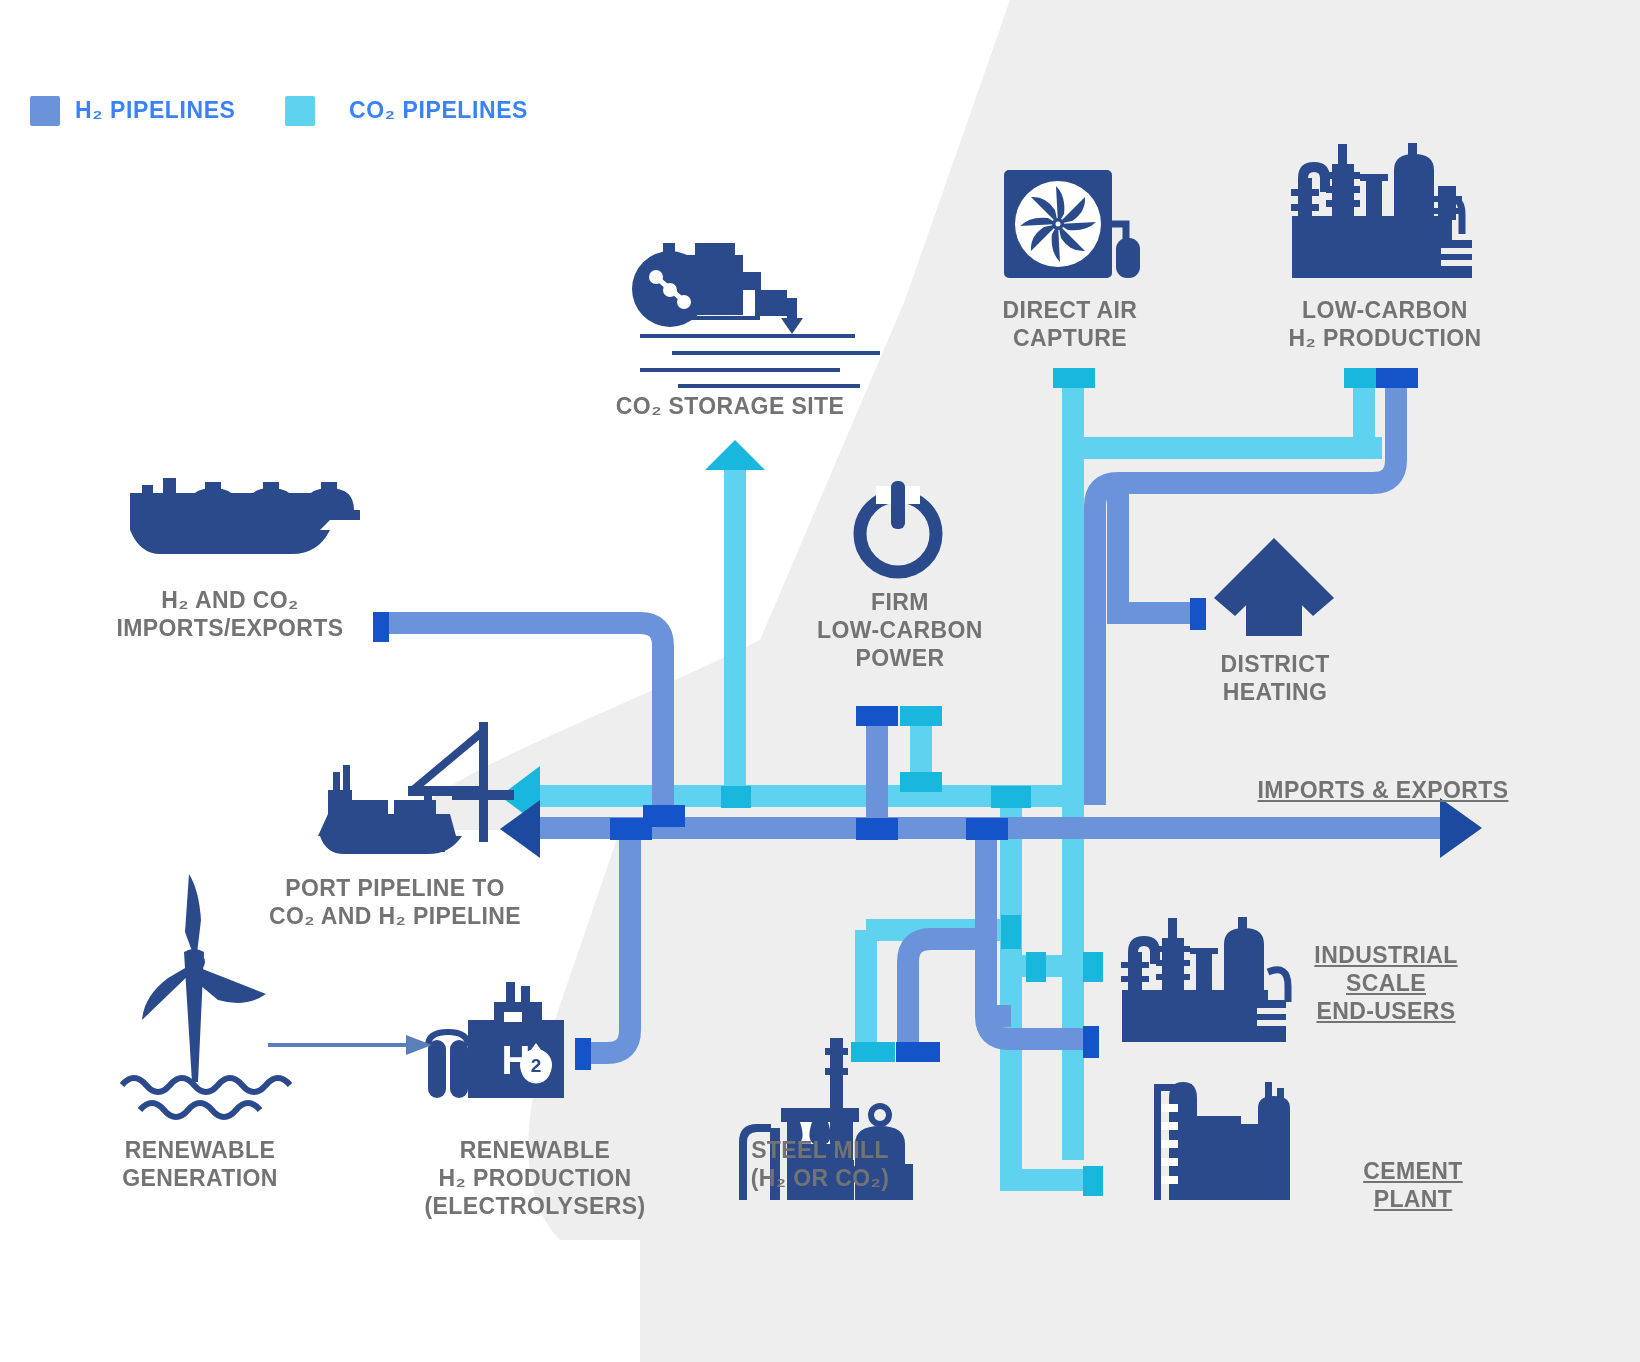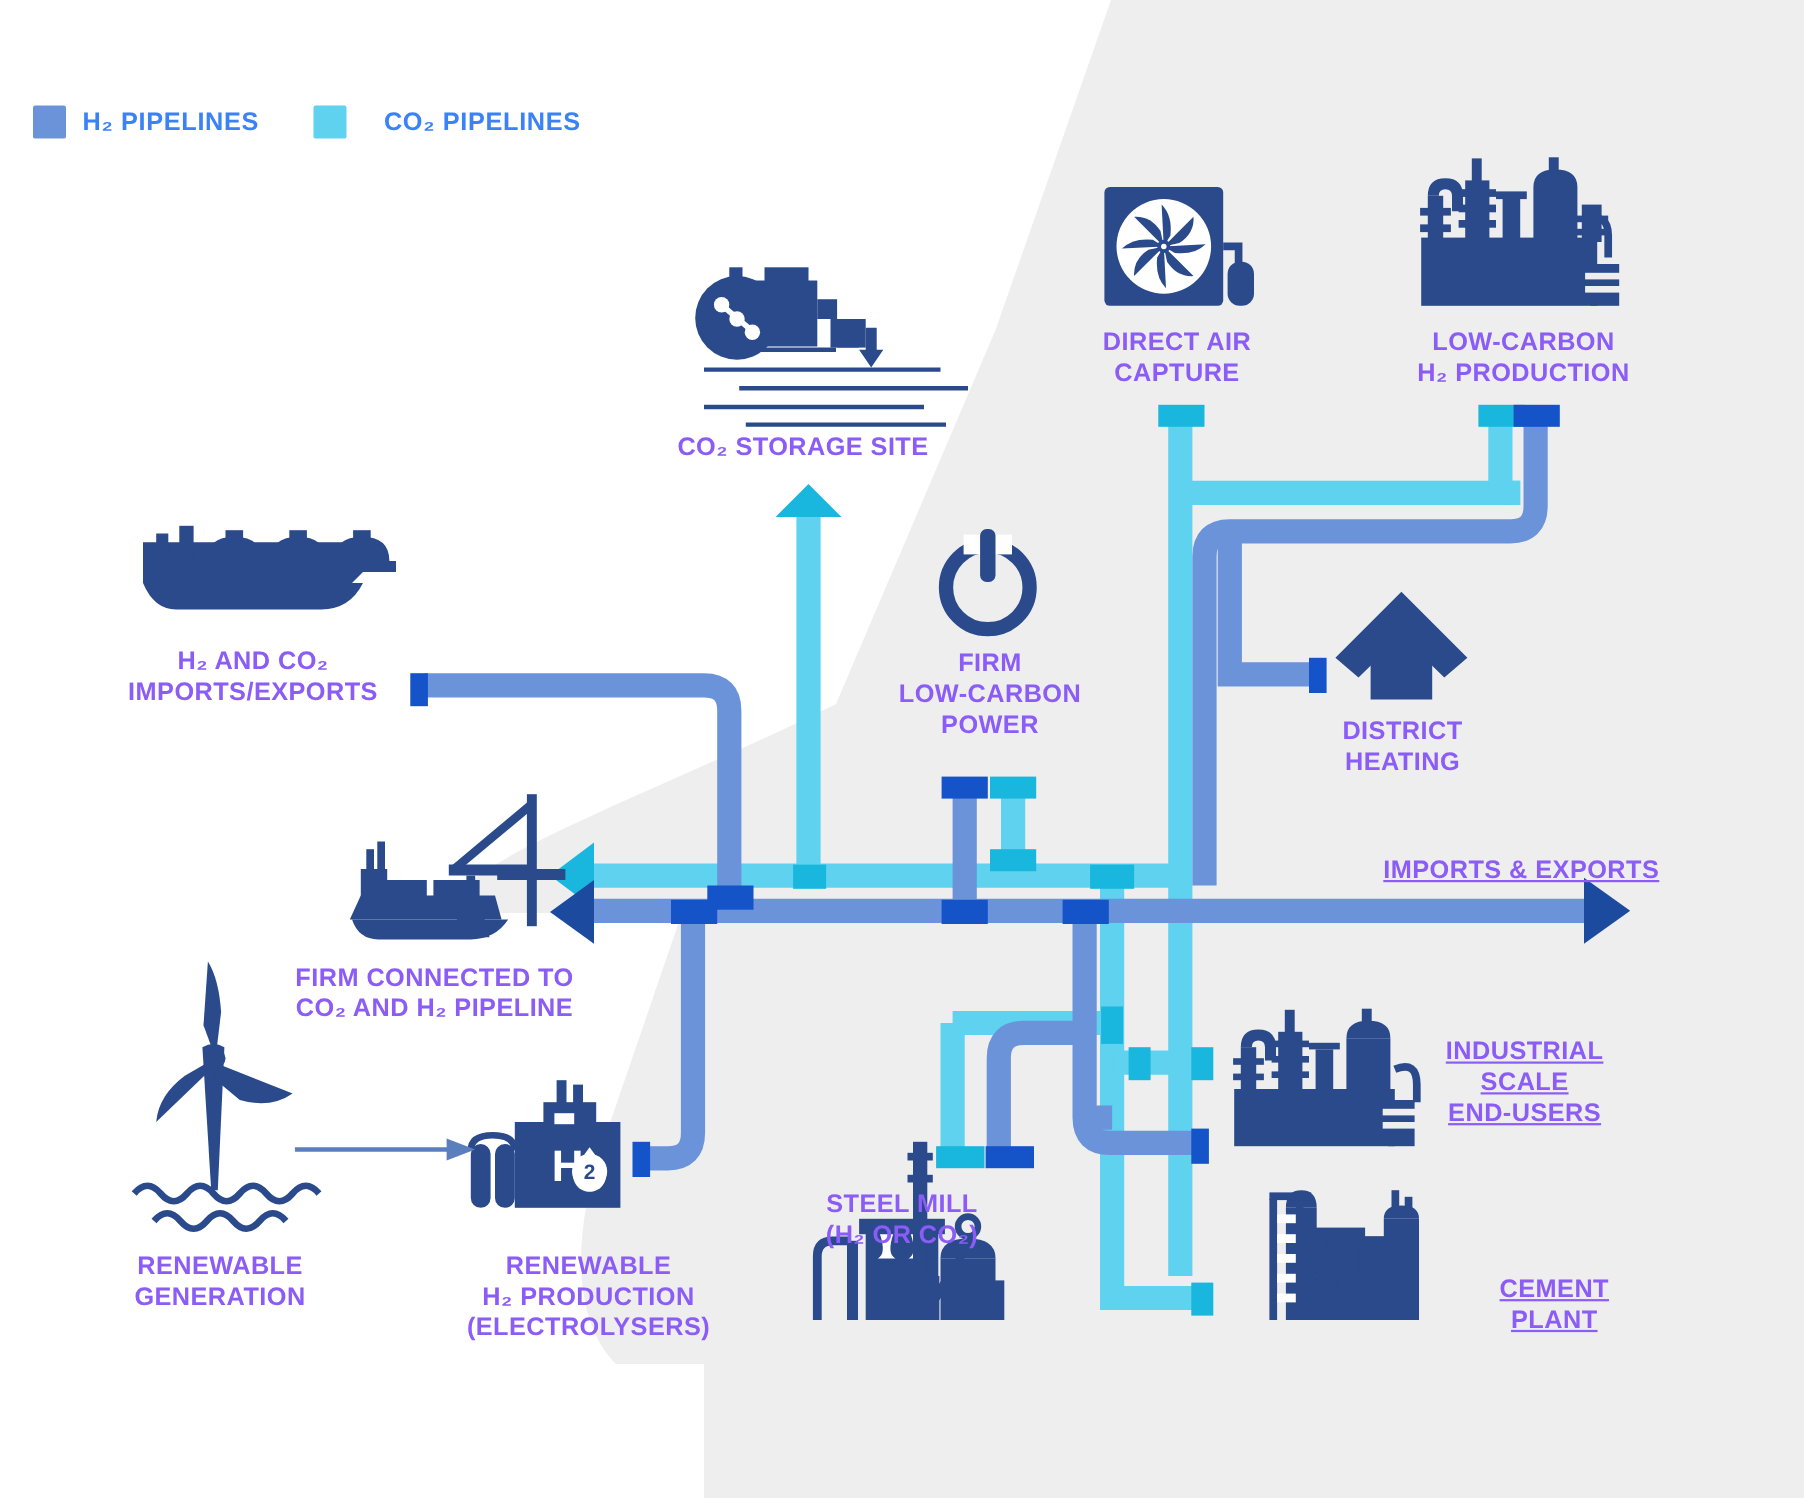--- a/index.html
+++ b/index.html
@@ -1,19 +1,19 @@
 <!DOCTYPE html>
 <html><head>
 <meta charset="utf-8">
 <style>
   html,body{margin:0;padding:0;background:#ffffff;}
   body{font-family:"Liberation Sans", sans-serif;}
   #stage{position:relative;width:1640px;height:1362px;background:#ffffff;overflow:hidden;}
   svg{display:block;}
-  .lbl{position:absolute;color:#8b5cf6;font-weight:700;letter-spacing:.4px;line-height:1.22;text-align:center;}
+  .lbl{position:absolute;color:#737373;font-weight:700;letter-spacing:.4px;line-height:1.22;text-align:center;}
   .lbl.sz23{font-size:23px;}
   .lbl.left{text-align:center;text-decoration:underline;}
   .legend-txt{position:absolute;color:#3b82f6;font-weight:700;font-size:23px;letter-spacing:.6px;}
   .sw{position:absolute;width:30px;height:30px;border-radius:2px;}
 </style>
 </head>
 <body>
 
 <div id="stage">
 
@@ -335,36 +335,36 @@
     <div>LOW-CARBON</div>
     <div>POWER</div>
   </div>
 
   <div class="lbl sz23" style="left:1155px;top:650px;width:240px;">
     <div>DISTRICT</div>
     <div>HEATING</div>
   </div>
 
   <div class="lbl sz23" style="left:240px;top:874px;width:310px;">
-    <div>FIRM CONNECTED TO</div>
+    <div>PORT PIPELINE TO</div>
     <div>CO₂ AND H₂ PIPELINE</div>
   </div>
 
   <div class="lbl sz23" style="left:75px;top:1136px;width:250px;">
     <div>RENEWABLE</div>
     <div>GENERATION</div>
   </div>
 
   <div class="lbl sz23" style="left:390px;top:1136px;width:290px;">
     <div>RENEWABLE</div>
     <div>H₂ PRODUCTION</div>
     <div>(ELECTROLYSERS)</div>
   </div>
 
-  <div class="lbl sz23" style="left:695px;top:1080px;width:250px;text-align:center;">
+  <div class="lbl sz23" style="left:695px;top:1136px;width:250px;text-align:center;">
     <div>STEEL MILL</div>
     <div>(H₂ OR CO₂)</div>
   </div>
 
   <div class="lbl sz23 left" style="left:1266px;top:941px;width:240px;">
     <div>INDUSTRIAL</div>
     <div>SCALE</div>
     <div>END-USERS</div>
   </div>
 

